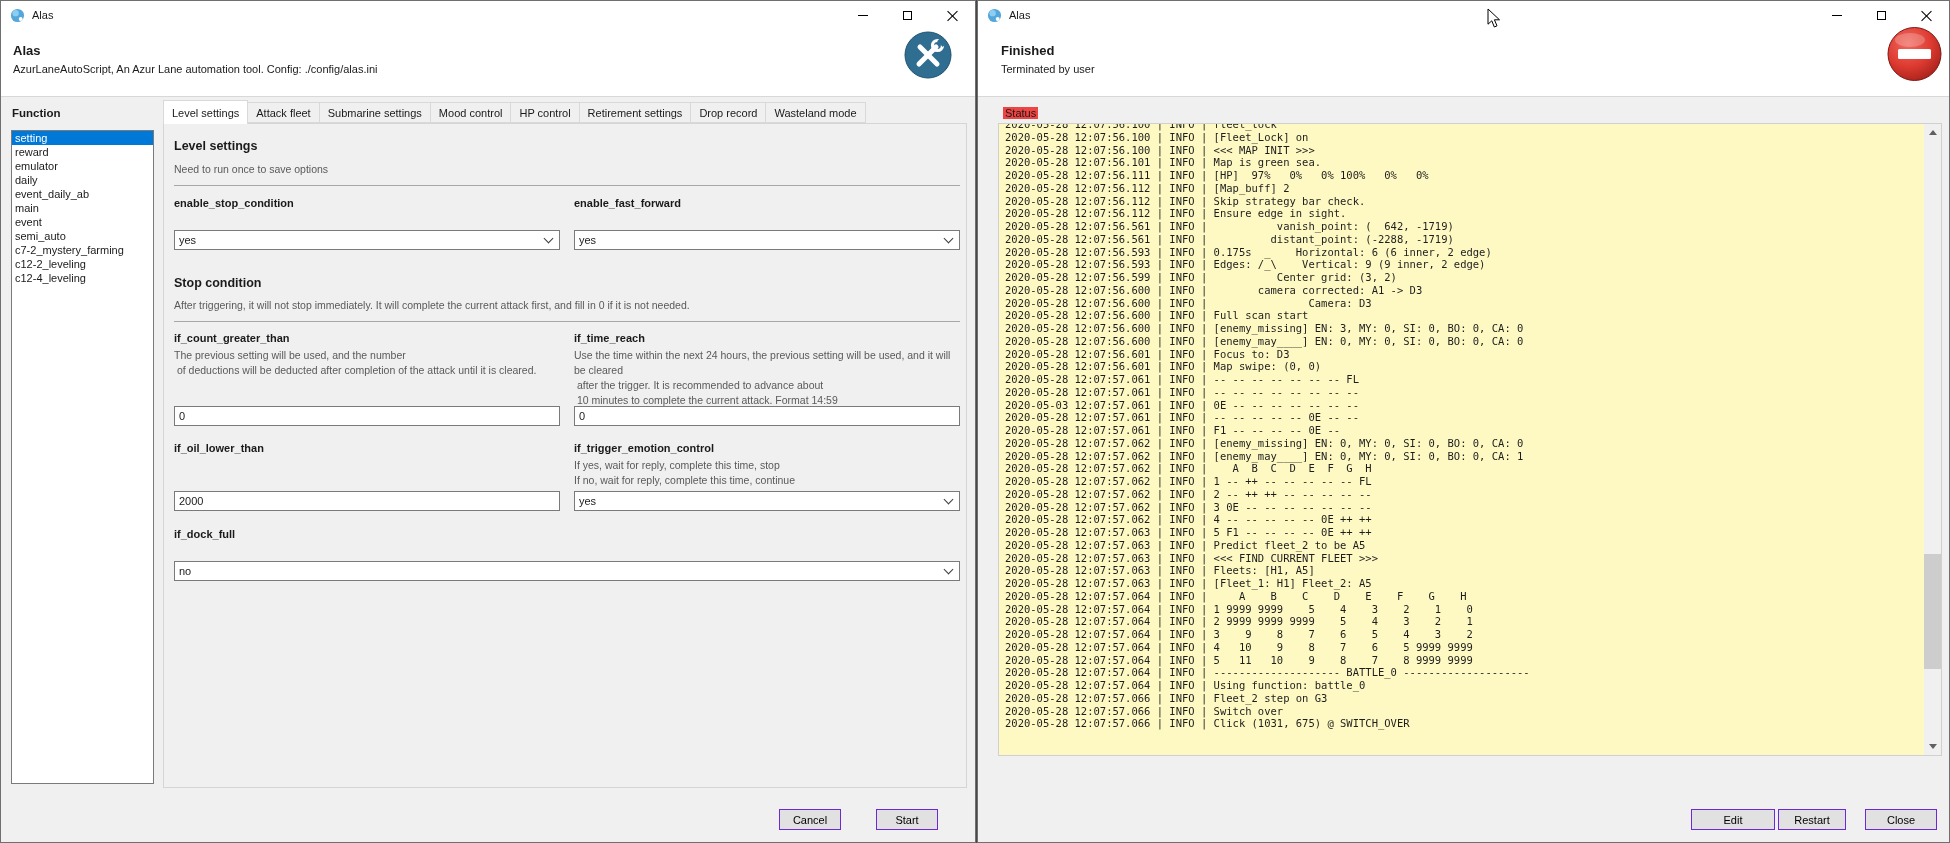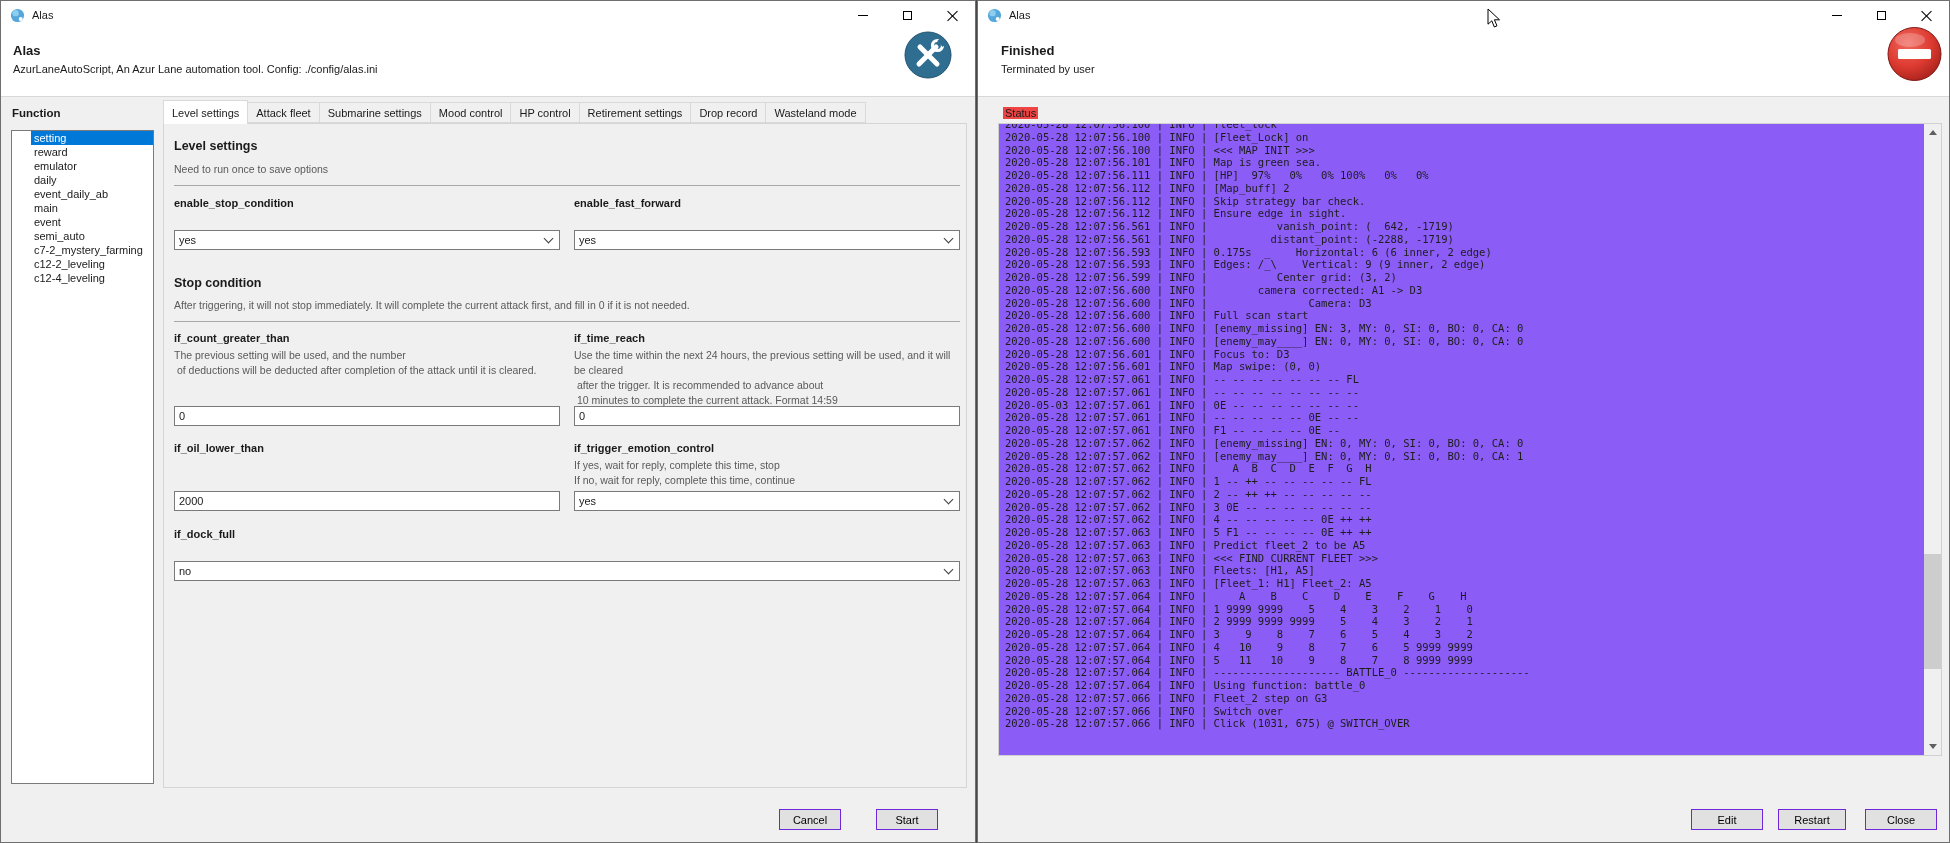--- a/index.html
+++ b/index.html
@@ -21,21 +21,21 @@
   .g-close{position:relative;width:11px;height:11px;}
   .g-close::before,.g-close::after{content:"";position:absolute;left:5px;top:-1px;width:1px;height:14px;background:#000;}
   .g-close::before{transform:rotate(45deg);}
   .g-close::after{transform:rotate(-45deg);}
   .hdr-title{position:absolute;font-size:13px;font-weight:bold;}
   .hdr-sub{position:absolute;font-size:11px;color:#1a1a1a;}
   .abs{position:absolute;}
   
   .func-label{position:absolute;left:11px;top:106px;font-size:11.5px;font-weight:bold;}
   .listbox{position:absolute;left:10px;top:129px;width:143px;height:654px;background:#fff;
-           border:1px solid #7a7a7a;box-sizing:border-box;overflow:hidden;padding-left:19px;}
+           border:1px solid #7a7a7a;box-sizing:border-box;overflow:hidden;}
   .list-item{height:14px;line-height:14px;font-size:11px;padding-left:3px;white-space:nowrap;}
   .list-item.selected{background:#0078d7;color:#fff;}
   
   .tabs{position:absolute;left:162px;top:99px;display:flex;z-index:3;}
   .tab{height:21px;box-sizing:border-box;padding:0 8px;font-size:11px;display:flex;align-items:center;
        background:#f0f0f0;border:1px solid #d9d9d9;border-left:none;margin-top:2px;}
   .tab:first-child{border-left:1px solid #d9d9d9;}
   .tab.active{background:#fff;margin-top:0;height:24px;border-bottom:none;border-left:1px solid #d9d9d9;}
   .page{position:absolute;left:162px;top:122px;width:804px;height:665px;border:1px solid #d5d5d5;
         box-sizing:border-box;background:#f0f0f0;z-index:1;}
@@ -49,21 +49,21 @@
          display:flex;align-items:center;padding:0 7px 0 4px;}
   .combo .val{flex:1;font-size:11px;}
   .chev{width:6px;height:6px;border-right:1px solid #3c3c3c;border-bottom:1px solid #3c3c3c;
         transform:rotate(45deg);margin-bottom:3px;}
   .btn{position:absolute;height:21px;background:#e1e1e1;border:1px solid #6d28d9;box-sizing:border-box;
        font-size:11px;display:flex;align-items:center;justify-content:center;color:#000;}
   
   .status-label{position:absolute;left:25px;top:106px;font-size:11px;background:#ef4444;z-index:2;padding:0 2px;}
   .groupbox{position:absolute;left:20px;top:122px;width:944px;height:633px;border:1px solid #d0d0d0;
             box-sizing:border-box;}
-  .logarea{position:absolute;left:21px;top:123px;width:942px;height:631px;background:#8b5cf6;overflow:hidden;text-decoration:underline;}
+  .logarea{position:absolute;left:21px;top:123px;width:942px;height:631px;background:#fef9c3;overflow:hidden;text-decoration:underline;}
   .logtext{position:absolute;left:6px;top:0;margin-top:-6px;}
   .log-line{white-space:pre;font-family:"DejaVu Sans Mono","Liberation Mono",monospace;
             font-size:10.5px;line-height:12.75px;color:#1d1d1d;}
   
   .sbar{position:absolute;left:946px;top:123px;width:17px;height:631px;background:#f0f0f0;}
   .sb-btn{position:absolute;left:0;width:17px;height:17px;background:#f0f0f0;display:flex;
           align-items:center;justify-content:center;}
   .tri-up{width:0;height:0;border-left:4px solid transparent;border-right:4px solid transparent;
           border-bottom:5px solid #606060;}
   .tri-down{width:0;height:0;border-left:4px solid transparent;border-right:4px solid transparent;
@@ -356,21 +356,21 @@
     <div class="sbar">
       <div class="sb-btn" style="top:0;">
           <span class="tri-up"></span>
         </div>
       <div class="sb-thumb" style="top:430px;height:115px;"></div>
       <div class="sb-btn" style="bottom:0;">
           <span class="tri-down"></span>
         </div>
     </div>
 
-    <div class="btn" style="left:713px;top:808px;width:72px;">Edit</div>
+    <div class="btn" style="left:713px;top:808px;width:84px;">Edit</div>
     <div class="btn" style="left:800px;top:808px;width:68px;">Restart</div>
     <div class="btn" style="left:887px;top:808px;width:72px;">Close</div>
   </div>
 
   <svg class="cursor" width="14" height="21" viewBox="0 0 14 21">
     <path d="M1 1 L1 16.2 L4.8 12.8 L7.3 19 L10 17.8 L7.4 11.8 L12.5 11.8 Z" fill="#ffffff" stroke="#000000" stroke-width="1"></path>
   </svg>
 
 </div>
 

